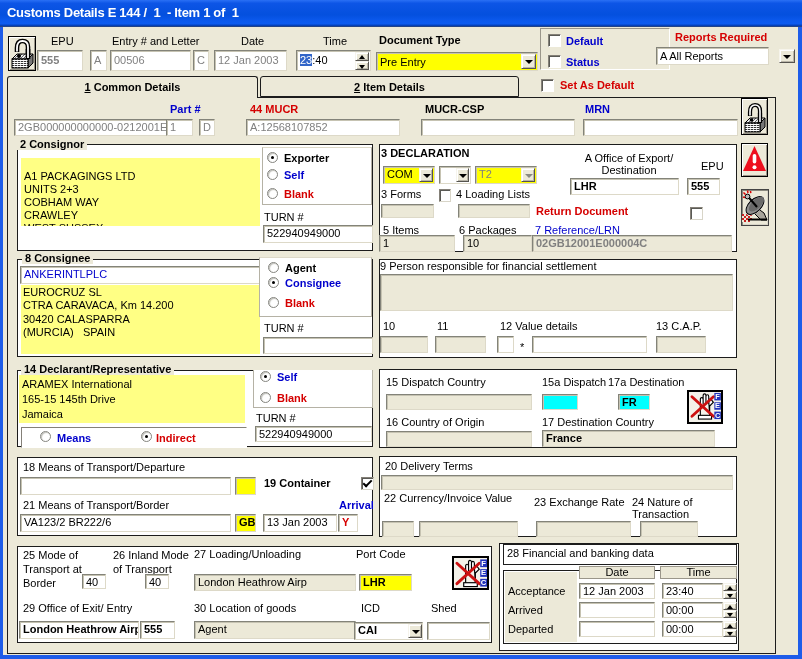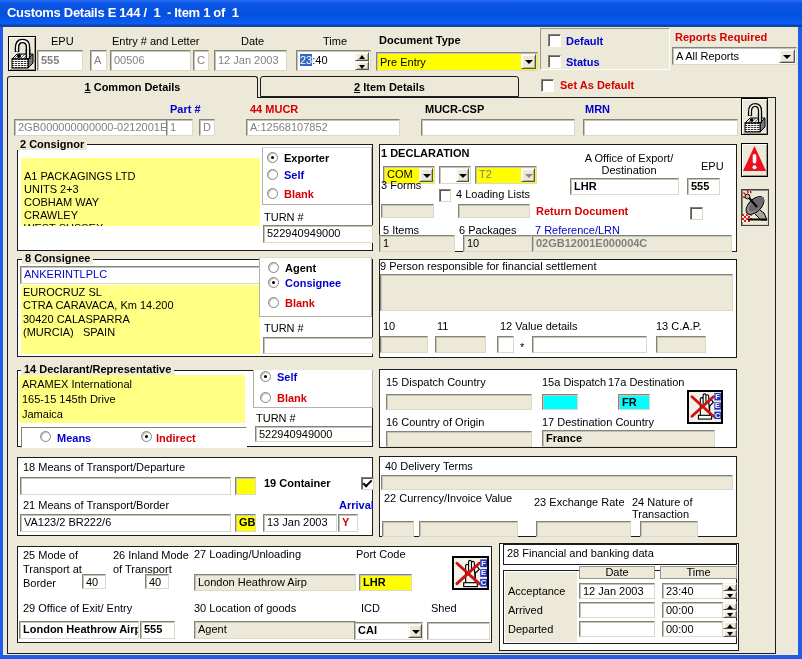--- a/index.html
+++ b/index.html
@@ -81,21 +81,21 @@
 <div class="dbtn" style="left:521px;top:54px;width:15px;height:15px">
     <span class="dar" style="left:3px;top:5px"></span>
   </div>
 
 <div class="a" style="left:540px;top:28px;width:130px;height:42px;border:1px solid #fff;border-top-color:#9a968a;border-left-color:#9a968a"></div>
 <div class="cb" style="left:548px;top:34px"></div>
 <div class="lab b bl" style="left:566px;top:35px">Default</div>
 <div class="cb" style="left:548px;top:55px"></div>
 <div class="lab b bl" style="left:566px;top:56px">Status</div>
 <div class="lab b rd" style="left:675px;top:31px">Reports Required</div>
-<div class="f" style="left:672px;top:47px;width:125px;height:18px;line-height:15px">A All Reports</div>
+<div class="f" style="left:656px;top:47px;width:113px;height:18px;line-height:15px">A All Reports</div>
 <div class="dbtn" style="left:779px;top:49px;width:16px;height:14px">
     <span class="dar" style="left:3px;top:5px"></span>
   </div>
 
 <div class="a" style="left:7px;top:76px;width:251px;height:22px;background:#ECE9D8;border:1px solid #1c1c1c;border-bottom:none;border-radius:3px 3px 0 0;z-index:4"></div>
 <div class="a b" style="left:7px;top:81px;width:251px;text-align:center;z-index:4"><u>1</u> Common Details</div>
 <div class="a" style="left:260px;top:76px;width:259px;height:21px;background:#ECE9D8;border:1px solid #1c1c1c;border-radius:3px 3px 0 0;z-index:3"></div>
 <div class="a b" style="left:260px;top:81px;width:259px;text-align:center;z-index:4"><u>2</u> Item Details</div>
 <div class="cb" style="left:541px;top:79px"></div>
 <div class="lab b rd" style="left:560px;top:79px">Set As Default</div>
@@ -178,38 +178,38 @@
 <div class="rad on" style="left:267px;top:152px"></div>
 <div class="lab b" style="left:284px;top:152px">Exporter</div>
 <div class="rad" style="left:267px;top:169px"></div>
 <div class="lab b bl" style="left:284px;top:169px">Self</div>
 <div class="rad" style="left:267px;top:188px"></div>
 <div class="lab b rd" style="left:284px;top:188px">Blank</div>
 <div class="lab" style="left:264px;top:211px">TURN #</div>
 <div class="f" style="left:263px;top:225px;width:110px;height:18px">522940949000</div>
 
 <div class="gb" style="left:379px;top:144px;width:358px;height:108px"></div>
-<div class="lab b" style="left:381px;top:147px">1 DECLARATION</div>
+<div class="lab b" style="left:381px;top:147px">3 DECLARATION</div>
 <div class="f yf" style="left:383px;top:166px;width:52px;height:18px">COM</div>
 <div class="dbtn" style="left:419px;top:168px;width:14px;height:14px">
     <span class="dar" style="left:3px;top:5px"></span>
   </div>
 <div class="f" style="left:439px;top:166px;width:32px;height:18px"></div>
 <div class="dbtn" style="left:456px;top:168px;width:13px;height:14px">
     <span class="dar" style="left:2px;top:5px"></span>
   </div>
 <div class="f yf gy" style="left:475px;top:166px;width:62px;height:18px">T2</div>
 <div class="dbtn" style="left:521px;top:168px;width:14px;height:14px">
     <span class="dar" style="left:3px;top:5px;border-top-color:#8a8a82"></span>
   </div>
 <div class="lab" style="left:570px;top:152px;width:118px;text-align:center">A Office of Export/<br>Destination</div>
 <div class="lab" style="left:701px;top:160px">EPU</div>
 <div class="f b" style="left:570px;top:178px;width:109px;height:17px">LHR</div>
 <div class="f b" style="left:687px;top:178px;width:33px;height:17px">555</div>
-<div class="lab" style="left:381px;top:179px">3 Forms</div>
+<div class="lab" style="left:381px;top:188px">3 Forms</div>
 <div class="cb cbw" style="left:439px;top:189px;width:12px;height:13px"></div>
 <div class="lab" style="left:456px;top:188px">4 Loading Lists</div>
 <div class="f df" style="left:381px;top:204px;width:53px;height:14px"></div>
 <div class="f df" style="left:458px;top:204px;width:72px;height:14px"></div>
 <div class="lab b rd" style="left:536px;top:205px">Return Document</div>
 <div class="cb cbw" style="left:690px;top:207px;width:13px;height:13px"></div>
 <div class="lab" style="left:383px;top:224px">5 Items</div>
 <div class="lab" style="left:459px;top:224px">6 Packages</div>
 <div class="lab bl" style="left:535px;top:224px">7 Reference/LRN</div>
 <div class="f df" style="left:379px;top:235px;width:76px;height:17px">1</div>
@@ -299,21 +299,21 @@
 <div class="lab b" style="left:264px;top:477px">19 Container</div>
 <div class="cb cbw ck" style="left:361px;top:477px"></div>
 <div class="lab" style="left:23px;top:499px">21 Means of Transport/Border</div>
 <div class="lab b bl" style="left:339px;top:499px">Arrival</div>
 <div class="f" style="left:20px;top:514px;width:211px;height:18px">VA123/2 BR222/6</div>
 <div class="f yf b" style="left:235px;top:514px;width:21px;height:18px">GB</div>
 <div class="f" style="left:263px;top:514px;width:74px;height:18px">13 Jan 2003</div>
 <div class="f b rd" style="left:338px;top:514px;width:20px;height:18px">Y</div>
 
 <div class="gb" style="left:379px;top:456px;width:358px;height:81px"></div>
-<div class="lab" style="left:385px;top:460px">40 Delivery Terms</div>
+<div class="lab" style="left:385px;top:460px">20 Delivery Terms</div>
 <div class="f df" style="left:381px;top:475px;width:352px;height:15px"></div>
 <div class="lab" style="left:384px;top:492px">22 Currency/Invoice Value</div>
 <div class="lab" style="left:534px;top:496px">23 Exchange Rate</div>
 <div class="lab" style="left:632px;top:496px">24 Nature of<br>Transaction</div>
 <div class="f df" style="left:382px;top:521px;width:32px;height:16px"></div>
 <div class="f df" style="left:419px;top:521px;width:99px;height:16px"></div>
 <div class="f df" style="left:536px;top:521px;width:95px;height:16px"></div>
 <div class="f df" style="left:640px;top:521px;width:58px;height:16px"></div>
 
 <div class="gb" style="left:17px;top:546px;width:475px;height:97px"></div>

